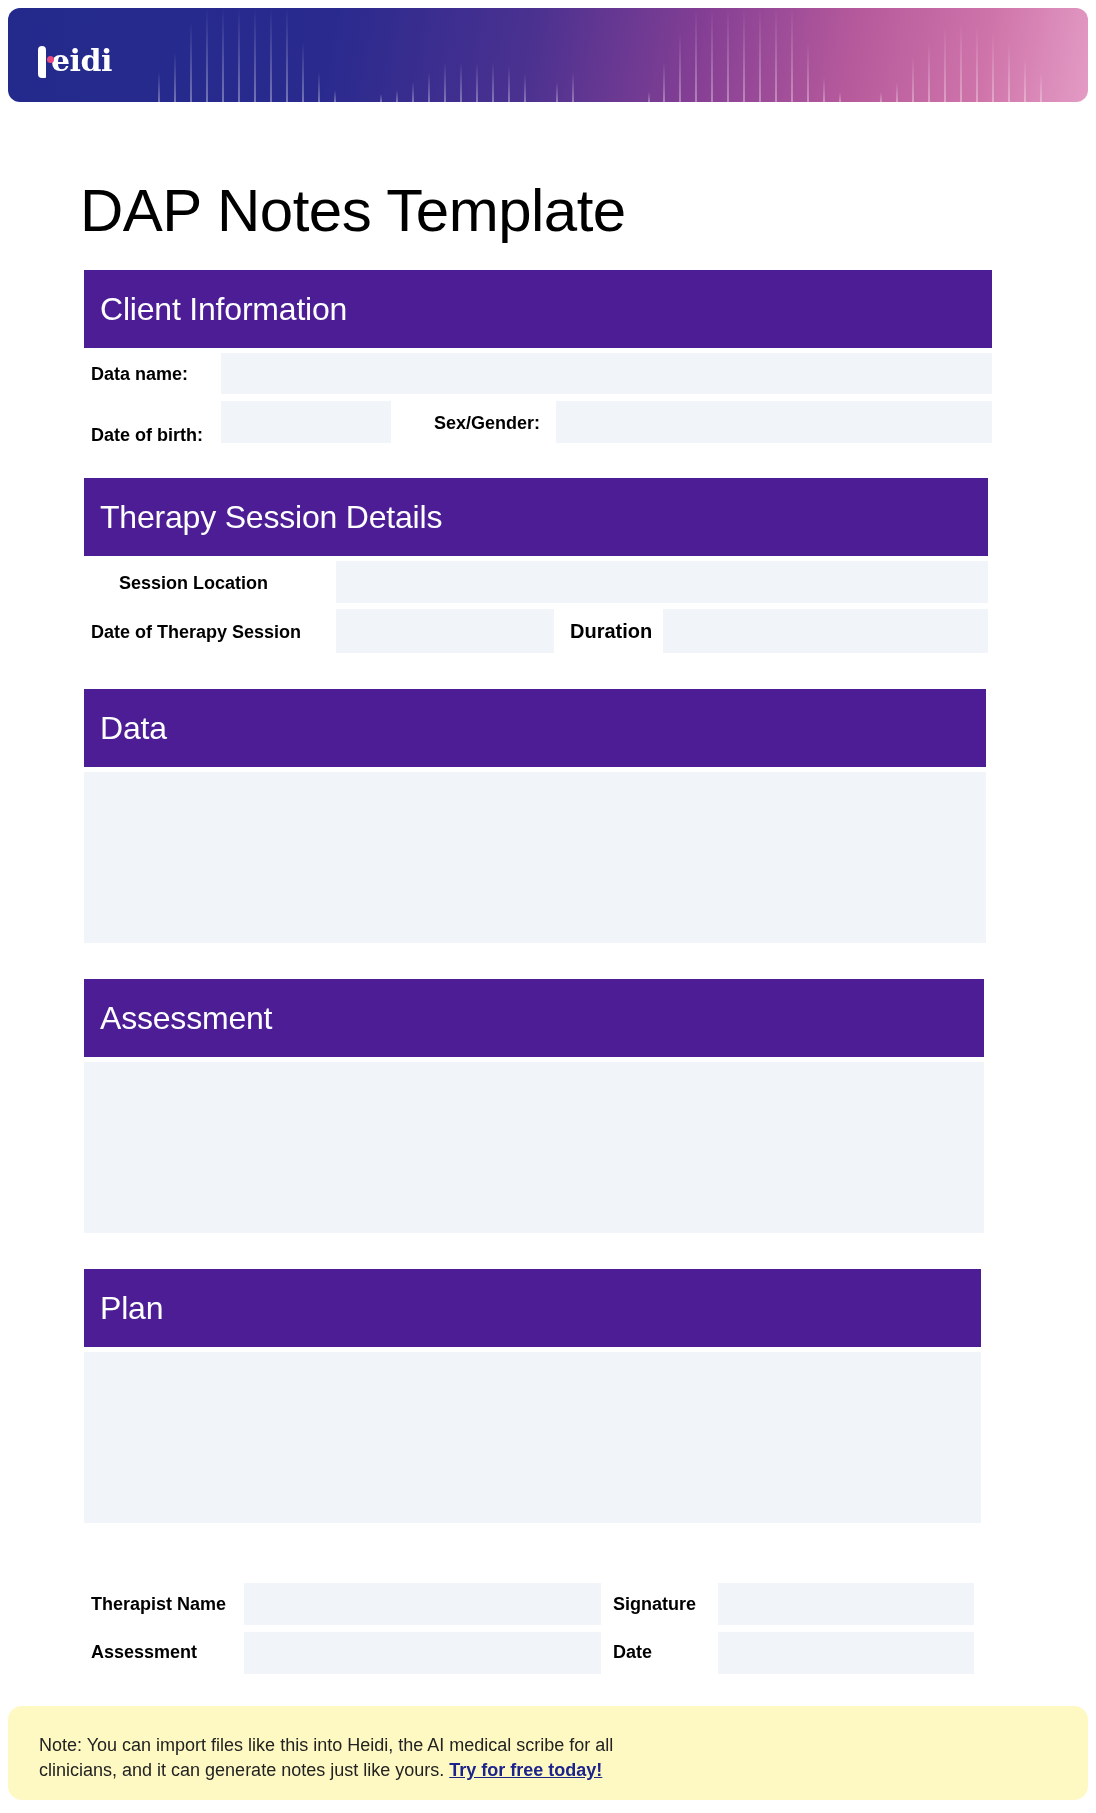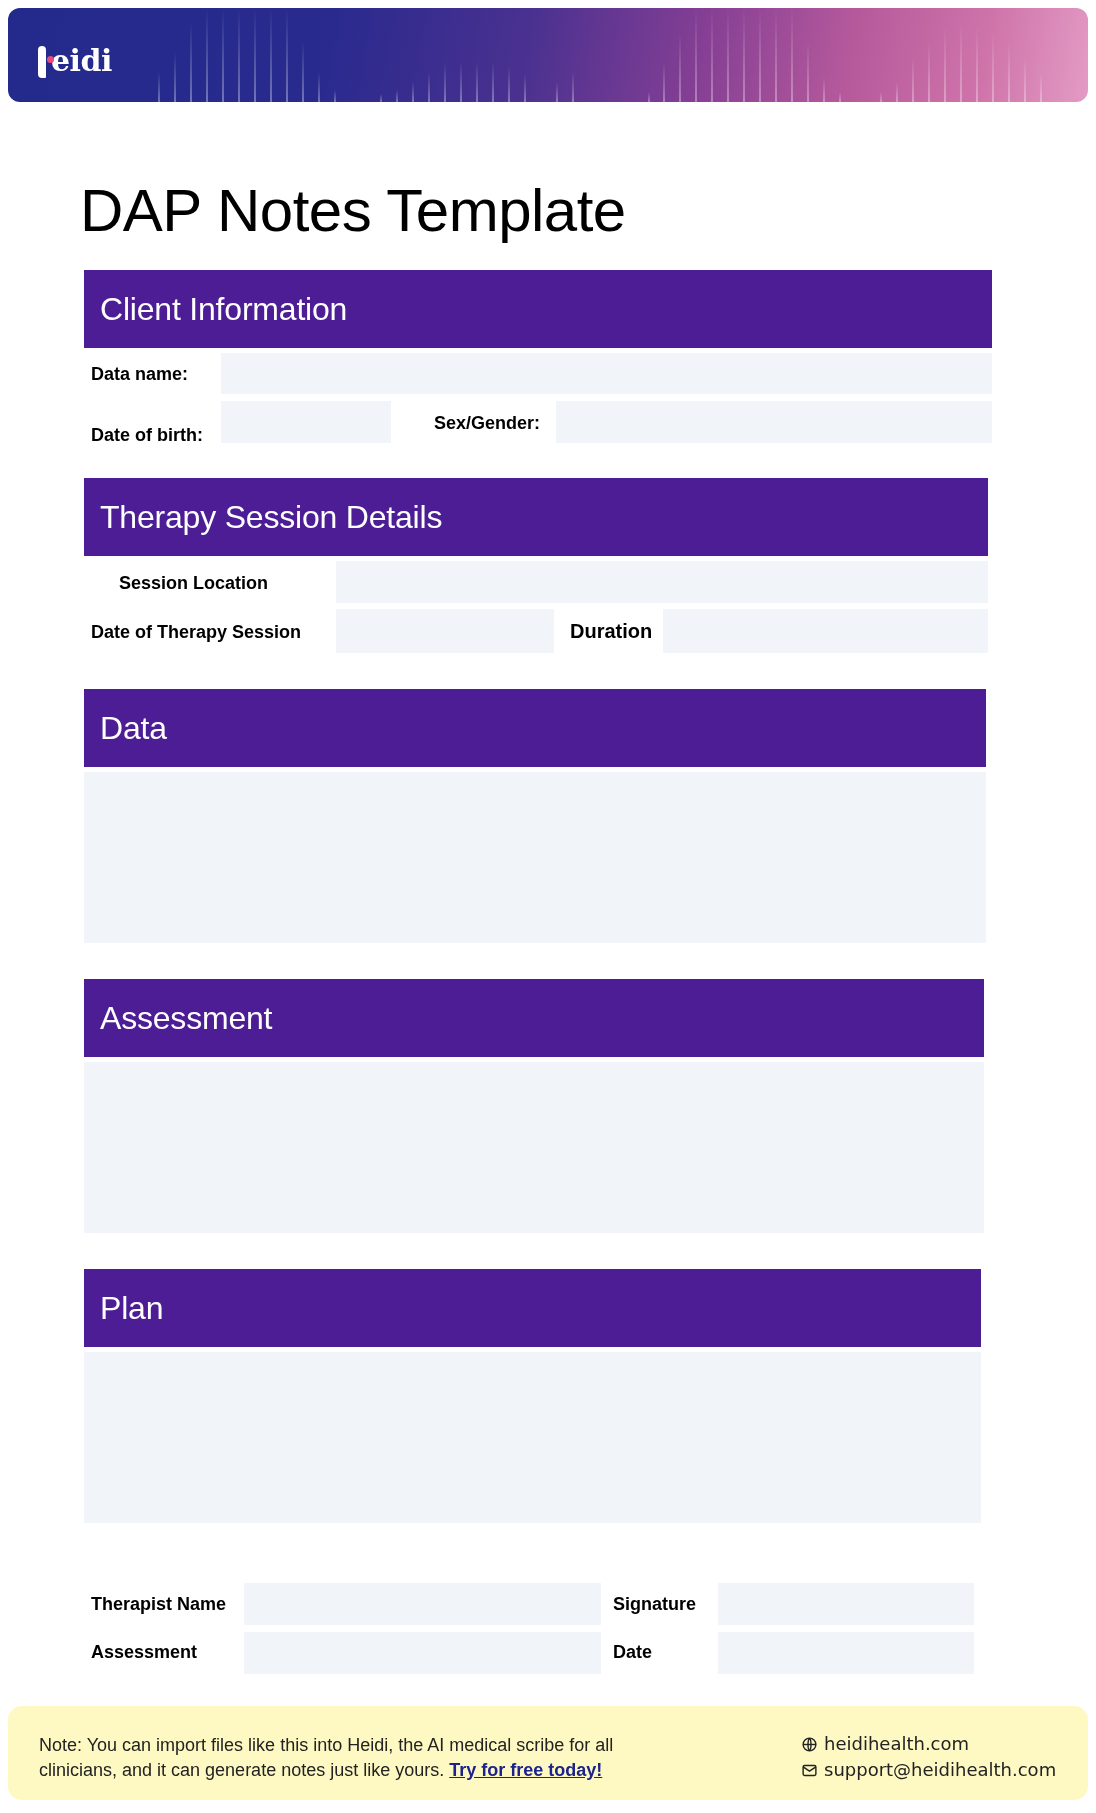--- a/index.html
+++ b/index.html
@@ -131,30 +131,13 @@
 <span class="label" style="left:91px;top:1642px;">Assessment</span>
 <div class="field" style="left:244px;top:1632px;width:357px;height:42px;"></div>
 <span class="label" style="left:613px;top:1642px;">Date</span>
 <div class="field" style="left:718px;top:1632px;width:256px;height:42px;"></div>
 
 <div class="footer">
   <p class="footer-note">
     <span>Note: You can import files like this into Heidi, the AI medical scribe for all clinicians, and it can generate notes just like yours.</span>
     <a>Try for free today!</a>
   </p>
-  <div class="contacts">
-    <div class="contact-row">
-      <svg viewBox="0 0 24 24" fill="none" stroke="#222" stroke-width="2">
-        <circle cx="12" cy="12" r="9"></circle>
-        <path d="M3 12h18"></path>
-        <path d="M12 3c2.8 3 2.8 15 0 18M12 3c-2.8 3-2.8 15 0 18"></path>
-      </svg>
-      <span>heidihealth.com</span>
-    </div>
-    <div class="contact-row">
-      <svg viewBox="0 0 24 24" fill="none" stroke="#222" stroke-width="2">
-        <rect x="3" y="5" width="18" height="14" rx="2"></rect>
-        <path d="M3 7l9 6 9-6"></path>
-      </svg>
-      <span>support@heidihealth.com</span>
-    </div>
-  </div>
 </div>
 
 </body></html>

